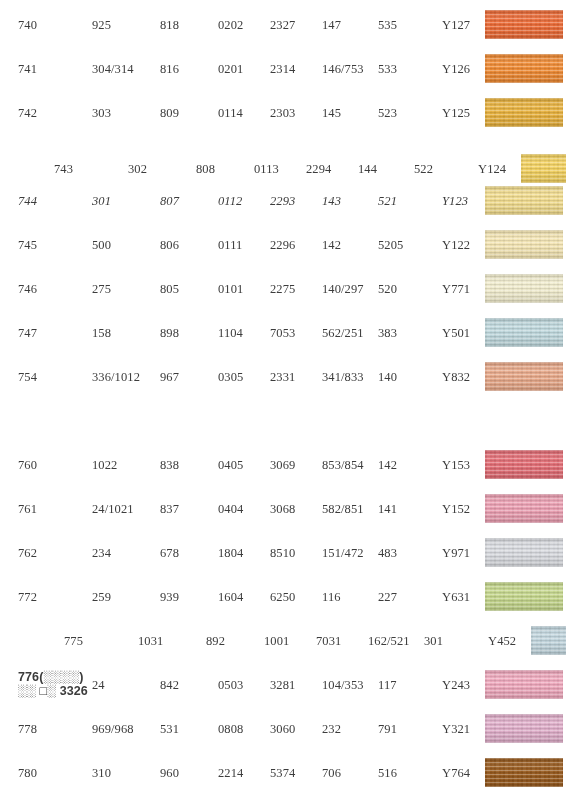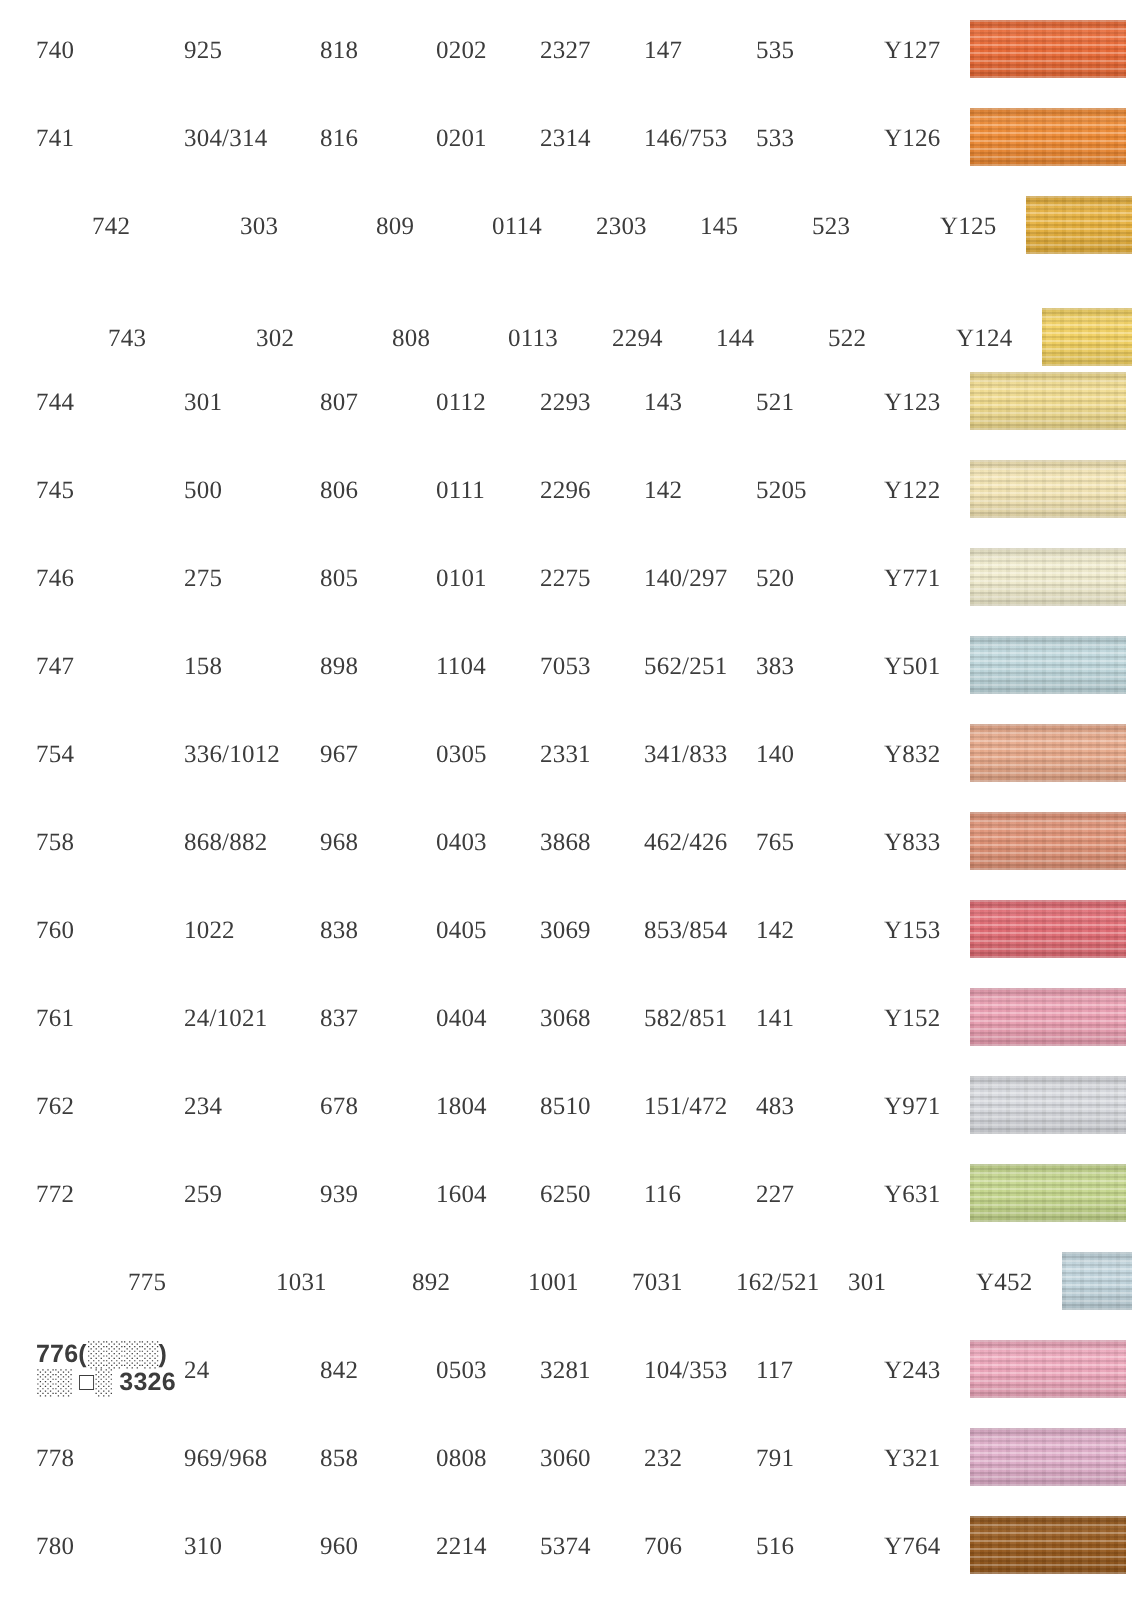--- a/index.html
+++ b/index.html
@@ -126,21 +126,21 @@
       <div class="cell c2 single">816</div>
       <div class="cell c3 single">0201</div>
       <div class="cell c4 single">2314</div>
       <div class="cell c5 single">146/753</div>
       <div class="cell c6 single">533</div>
       <div class="cell c7 single">Y126</div>
       <div class="swatch" style="background-color: rgb(240, 138, 50);">
         <div class="shade"></div>
       </div>
     </div>
-    <div class="row" style="top: 92px; margin-left: 28px;">
+    <div class="row" style="top: 92px;">
       <div class="cell c0 single">742</div>
       <div class="cell c1 single">303</div>
       <div class="cell c2 single">809</div>
       <div class="cell c3 single">0114</div>
       <div class="cell c4 single">2303</div>
       <div class="cell c5 single">145</div>
       <div class="cell c6 single">523</div>
       <div class="cell c7 single">Y125</div>
       <div class="swatch" style="background-color: rgb(232, 177, 60);">
         <div class="shade"></div>
@@ -152,21 +152,21 @@
       <div class="cell c2 single">808</div>
       <div class="cell c3 single">0113</div>
       <div class="cell c4 single">2294</div>
       <div class="cell c5 single">144</div>
       <div class="cell c6 single">522</div>
       <div class="cell c7 single">Y124</div>
       <div class="swatch" style="background-color: rgb(244, 210, 96);">
         <div class="shade"></div>
       </div>
     </div>
-    <div class="row" style="top: 180px;">
+    <div class="row" style="top: 180px; font-style: italic;">
       <div class="cell c0 single">744</div>
       <div class="cell c1 single">301</div>
       <div class="cell c2 single">807</div>
       <div class="cell c3 single">0112</div>
       <div class="cell c4 single">2293</div>
       <div class="cell c5 single">143</div>
       <div class="cell c6 single">521</div>
       <div class="cell c7 single">Y123</div>
       <div class="swatch" style="background-color: rgb(242, 220, 142);">
         <div class="shade"></div>
@@ -214,33 +214,20 @@
     <div class="row" style="top: 356px;">
       <div class="cell c0 single">754</div>
       <div class="cell c1 single">336/1012</div>
       <div class="cell c2 single">967</div>
       <div class="cell c3 single">0305</div>
       <div class="cell c4 single">2331</div>
       <div class="cell c5 single">341/833</div>
       <div class="cell c6 single">140</div>
       <div class="cell c7 single">Y832</div>
       <div class="swatch" style="background-color: rgb(232, 168, 137);">
-        <div class="shade"></div>
-      </div>
-    </div>
-    <div class="row" style="top: 400px;">
-      <div class="cell c0 single">758</div>
-      <div class="cell c1 single">868/882</div>
-      <div class="cell c2 single">968</div>
-      <div class="cell c3 single">0403</div>
-      <div class="cell c4 single">3868</div>
-      <div class="cell c5 single">462/426</div>
-      <div class="cell c6 single">765</div>
-      <div class="cell c7 single">Y833</div>
-      <div class="swatch" style="background-color: rgb(224, 146, 117);">
         <div class="shade"></div>
       </div>
     </div>
     <div class="row" style="top: 444px;">
       <div class="cell c0 single">760</div>
       <div class="cell c1 single">1022</div>
       <div class="cell c2 single">838</div>
       <div class="cell c3 single">0405</div>
       <div class="cell c4 single">3069</div>
       <div class="cell c5 single">853/854</div>
@@ -312,21 +299,21 @@
       <div class="cell c5 single">104/353</div>
       <div class="cell c6 single">117</div>
       <div class="cell c7 single">Y243</div>
       <div class="swatch" style="background-color: rgb(240, 168, 189);">
         <div class="shade"></div>
       </div>
     </div>
     <div class="row" style="top: 708px;">
       <div class="cell c0 single">778</div>
       <div class="cell c1 single">969/968</div>
-      <div class="cell c2 single">858</div>
+      <div class="cell c2 single">531</div>
       <div class="cell c3 single">0808</div>
       <div class="cell c4 single">3060</div>
       <div class="cell c5 single">232</div>
       <div class="cell c6 single">791</div>
       <div class="cell c7 single">Y321</div>
       <div class="swatch" style="background-color: rgb(224, 174, 202);">
         <div class="shade"></div>
       </div>
     </div>
     <div class="row" style="top: 752px;">

